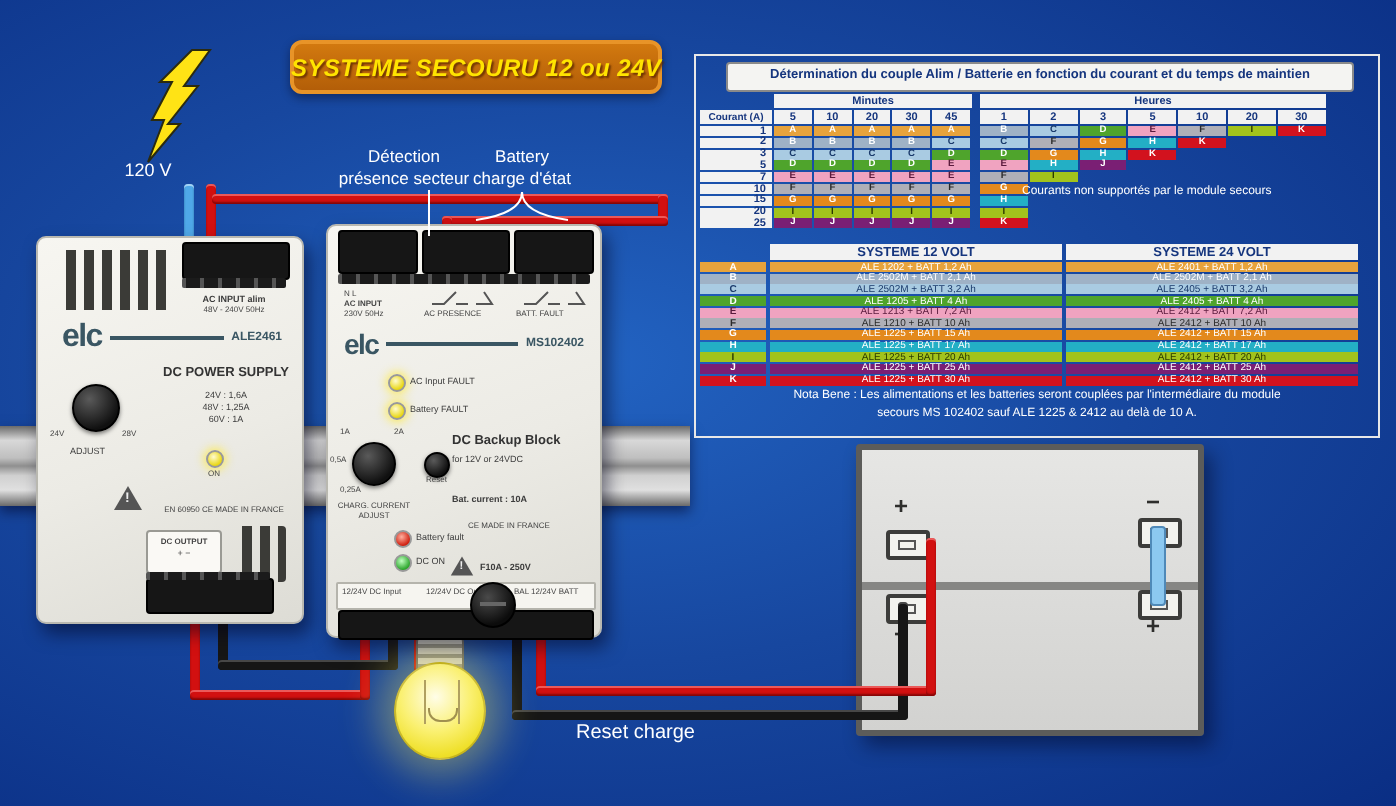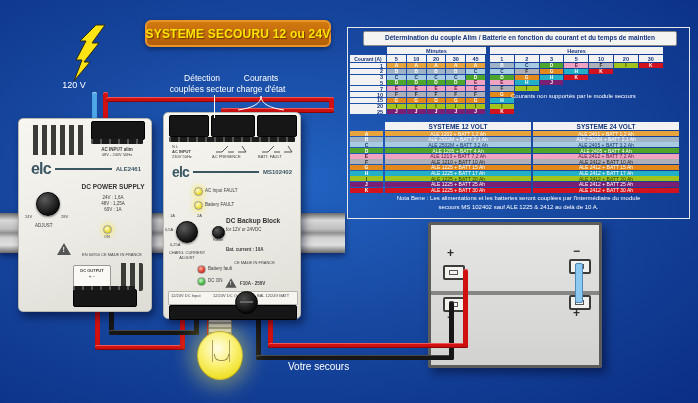--- a/index.html
+++ b/index.html
@@ -11,21 +11,21 @@
   .abs{position:absolute;}
   
   .banner{
     left:145px;top:20px;width:182px;height:23px;z-index:6;
     background:linear-gradient(180deg,#d2790f,#b35e08);
     border:2px solid #e89428;border-radius:6px;
     display:flex;align-items:center;justify-content:center;
     box-shadow:0 2px 5px rgba(0,0,20,.4);
   }
   .banner span{font-size:12px;font-weight:bold;color:#ffe400;letter-spacing:.2px;
-    text-shadow:1px 1px 1px rgba(90,40,0,.8);white-space:nowrap;}
+    text-shadow:1px 1px 1px rgba(90,40,0,.8);white-space:nowrap;font-style:italic;}
   .wlabel{color:#fff;font-size:8.5px;text-align:center;line-height:1.3;z-index:6;}
   .v230{left:52px;top:80px;width:44px;font-size:9px;}
   
   .rail{left:0;top:213px;width:345px;height:40px;z-index:1;
     background:linear-gradient(180deg,#6a6a6a 0%,#d8d8d8 18%,#bfbfbf 40%,#8f8f8f 50%,#d0d0d0 62%,#e0e0e0 80%,#6a6a6a 100%);
     box-shadow:0 3px 6px rgba(0,0,30,.5);}
   
   .wire{position:absolute;z-index:2;border-radius:2px;}
   .w-red{background:#d21010;box-shadow:inset 0 1px 0 rgba(255,150,150,.55), inset 0 -1px 1px rgba(80,0,0,.6);}
   .w-black{background:#161616;box-shadow:inset 0 1px 0 rgba(120,120,120,.5);}
@@ -85,25 +85,25 @@
   <path d="M26,1 L35,1 L22,19 L29,19 L14,38 L20,38 L4,57 L12,36 L6,36 L16,17 L10,17 Z" fill="#ffe315" stroke="#2a2a10" stroke-width="1"></path>
 </svg>
 <div class="abs wlabel v230">120 V</div>
 
 <div class="abs banner">
   <span>SYSTEME SECOURU 12 ou 24V</span>
 </div>
 
 <div class="abs wlabel" style="left:152px;top:73px;width:100px;">
   <div>Détection</div>
-  <div>couplées secteur</div>
+  <div>présence secteur</div>
 </div>
 <div class="abs callout-line" style="left:214px;top:95px;width:1px;height:23px;"></div>
 <div class="abs wlabel" style="left:222px;top:73px;width:78px;">
-  <div>Courants</div>
+  <div>Battery</div>
   <div>charge d'état</div>
 </div>
 <svg class="abs" style="left:232px;top:94px;z-index:6;" width="58" height="18" viewBox="0 0 58 18">
   <path d="M29,2 C29,10 20,14 6,16 M29,2 C29,10 38,14 52,16" fill="none" stroke="#fff" stroke-width="1"></path>
 </svg>
 
 <div class="abs rail"></div>
 
 <div class="abs wire w-blue" style="left:92px;top:92px;width:5px;height:36px;"></div>
 <div class="abs wire w-red" style="left:103px;top:92px;width:5px;height:36px;"></div>
@@ -139,21 +139,21 @@
   <div class="bterm" style="left:138px;top:34px;"></div>
   <div class="bterm" style="left:138px;top:70px;"></div>
   <div class="bsign" style="left:142px;top:82px;">+</div>
   <div class="wire w-link" style="left:144px;top:38px;width:6px;height:38px;"></div>
 </div>
 
 <div class="abs bulbcap"></div>
 <div class="abs bulb">
     <div class="filament"></div>
   </div>
-<div class="abs wlabel" style="left:288px;top:360px;width:80px;font-size:10px;text-align:left;">Votre secours</div>
+<div class="abs wlabel" style="left:288px;top:360px;width:80px;font-size:10px;text-align:left;">Reset charge</div>
 
 <div class="abs module" style="left:18px;top:118px;width:132px;height:192px;">
   <div class="vents" style="position:absolute;left:10px;top:6px;width:56px;height:30px;"></div>
   <div class="tblock" style="position:absolute;left:72px;top:2px;width:52px;height:17px;"></div>
   <div class="screws" style="position:absolute;left:72px;top:20px;width:52px;height:5px;"></div>
   <div class="tiny" style="position:absolute;left:68px;top:28px;width:60px;text-align:center;font-weight:bold;">AC INPUT alim</div>
   <div class="tiny4" style="position:absolute;left:68px;top:34px;width:60px;text-align:center;">48V - 240V  50Hz</div>
 
   <div class="logo-row" style="position:absolute;left:12px;top:42px;width:110px;">
     <span class="elc">elc</span>

